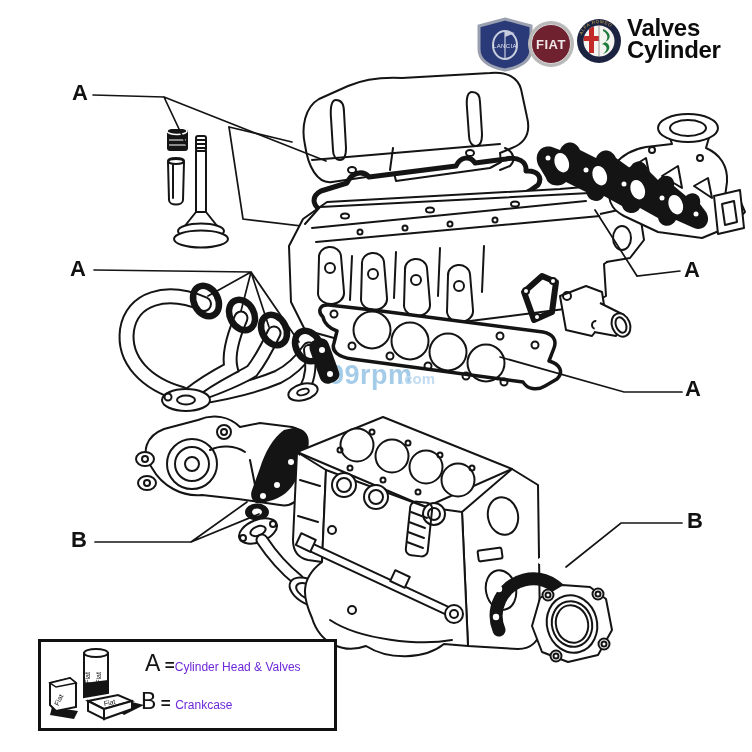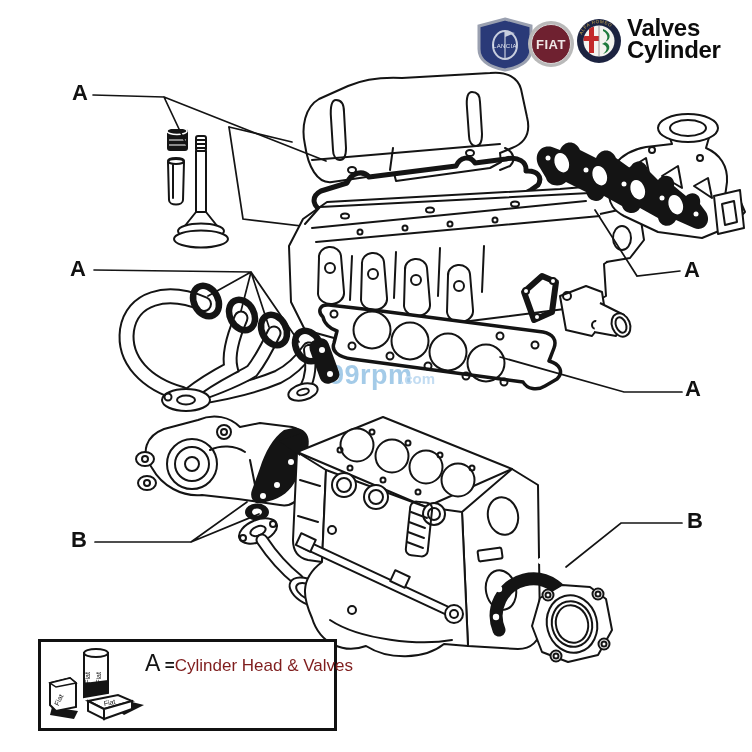--- a/index.html
+++ b/index.html
@@ -9,21 +9,21 @@
   svg text{font-family:"Liberation Sans", sans-serif;}
   .callout{font-size:22px;font-weight:600;fill:#111;}
   .brand{position:absolute;left:627px;top:17px;color:#0c0c0c;
          font-size:24px;font-weight:700;line-height:22px;letter-spacing:-0.3px;}
   .legend{position:absolute;left:38px;top:639px;width:293px;height:86px;
           border:3px solid #111;background:#fff;}
   .legend-art{position:absolute;left:3px;top:3px;}
   .legend-row{position:absolute;white-space:nowrap;}
   .legend-row .lk{font-size:23px;color:#141414;font-weight:500;}
   .legend-row .le{font-size:17px;color:#141414;font-weight:600;}
-  .legend-row .lt{font-size:17px;color:#7f1d1d;}
+  .legend-row .lt{font-size:12px;color:#6d28d9;}
   .row-a{left:104px;top:8px;}
   .row-b{left:100px;top:46px;}
   .ink{stroke:#141414;fill:none;stroke-width:2;stroke-linejoin:round;stroke-linecap:round;}
   .inkf{stroke:#141414;fill:#ffffff;stroke-width:2;stroke-linejoin:round;}
   .lead{stroke:#141414;stroke-width:1.7;fill:none;stroke-linecap:round;}
 </style>
 </head>
 <body>
 
 <svg class="stage" viewBox="0 0 752 752" xmlns="http://www.w3.org/2000/svg">
@@ -385,13 +385,18 @@
       <path d="M44,56 L74,50 L88,56 L60,64 Z" fill="#ffffff" stroke="#141414" stroke-width="2"></path>
       <path d="M44,56 L60,64 L60,74 L44,66 Z" fill="#ffffff" stroke="#141414" stroke-width="2"></path>
       <path d="M60,64 L88,56 L88,64 L60,74 Z" fill="#ffffff" stroke="#141414" stroke-width="2"></path>
       <text x="66" y="60" font-size="7" fill="#141414" transform="rotate(-10 66 60)" text-anchor="middle">Fiat</text>
     </g>
   </svg>
   <div class="legend-row row-a">
     <span class="lk">A</span>
     <span class="le">=</span><span class="lt">Cylinder Head &amp; Valves</span>
   </div>
+  <div class="legend-row row-b">
+    <span class="lk">B</span>
+    <span class="le">=</span>
+    <span class="lt">Crankcase</span>
+  </div>
 </div>
 
 </body></html>

